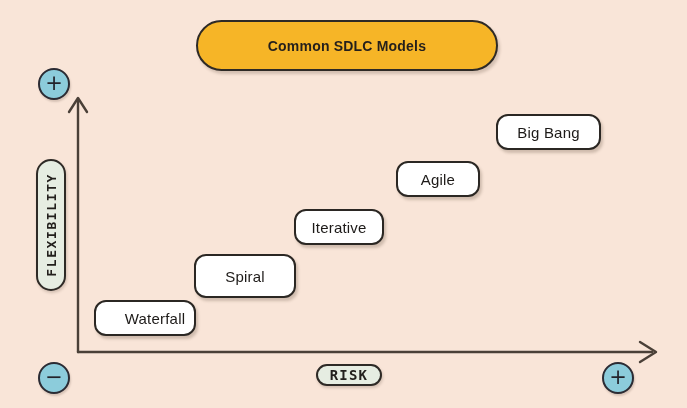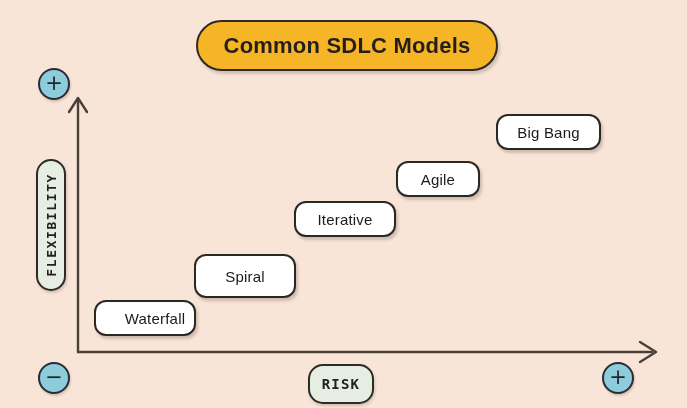--- a/index.html
+++ b/index.html
@@ -30,21 +30,21 @@
     background: #f6b527;
     border: 2px solid #2e2a26;
     border-radius: 26px;
     box-shadow: 2px 3px 3px rgba(60,40,25,0.20);
     display: flex;
     align-items: center;
     justify-content: center;
     box-sizing: border-box;
   }
   .title-pill span {
-    font-size: 22px;
+    font-size: 14px;
     font-weight: bold;
     color: #241f1c;
     letter-spacing: 0.2px;
     white-space: nowrap;
   }
 
   
   #axes {
     position: absolute;
     left: 0;
@@ -100,24 +100,24 @@
   #flexibility-pill span {
     writing-mode: vertical-rl;
     transform: rotate(180deg);
     font-size: 13px;
     font-weight: bold;
     letter-spacing: 1.6px;
     color: #23201d;
     font-family: "DejaVu Sans Mono", monospace;
   }
   #risk-pill {
-    left: 308px;
+    left: 316px;
     top: 364px;
     width: 66px;
-    height: 40px;
+    height: 22px;
     border-radius: 15px;
   }
   #risk-pill span {
     font-size: 14px;
     font-weight: bold;
     letter-spacing: 1.2px;
     color: #23201d;
     font-family: "DejaVu Sans Mono", monospace;
   }
 
@@ -135,21 +135,21 @@
   }
   .model-box span {
     font-size: 15px;
     color: #1d1a18;
     white-space: nowrap;
     letter-spacing: 0.2px;
   }
 
   #box-waterfall { left: 94px;  top: 300px; width: 102px; height: 36px; padding-left: 20px; }
   #box-spiral    { left: 194px; top: 254px; width: 102px; height: 44px; }
-  #box-iterative { left: 294px; top: 201px; width: 102px; height: 36px; }
+  #box-iterative { left: 294px; top: 209px; width: 90px; height: 36px; }
   #box-agile     { left: 396px; top: 161px; width: 84px; height: 36px; }
   #box-bigbang   { left: 496px; top: 114px; width: 105px; height: 36px; }
 </style>
 </head>
 <body>
 
 <div id="canvas">
 
   <div class="title-pill">
     <span>Common SDLC Models</span>

